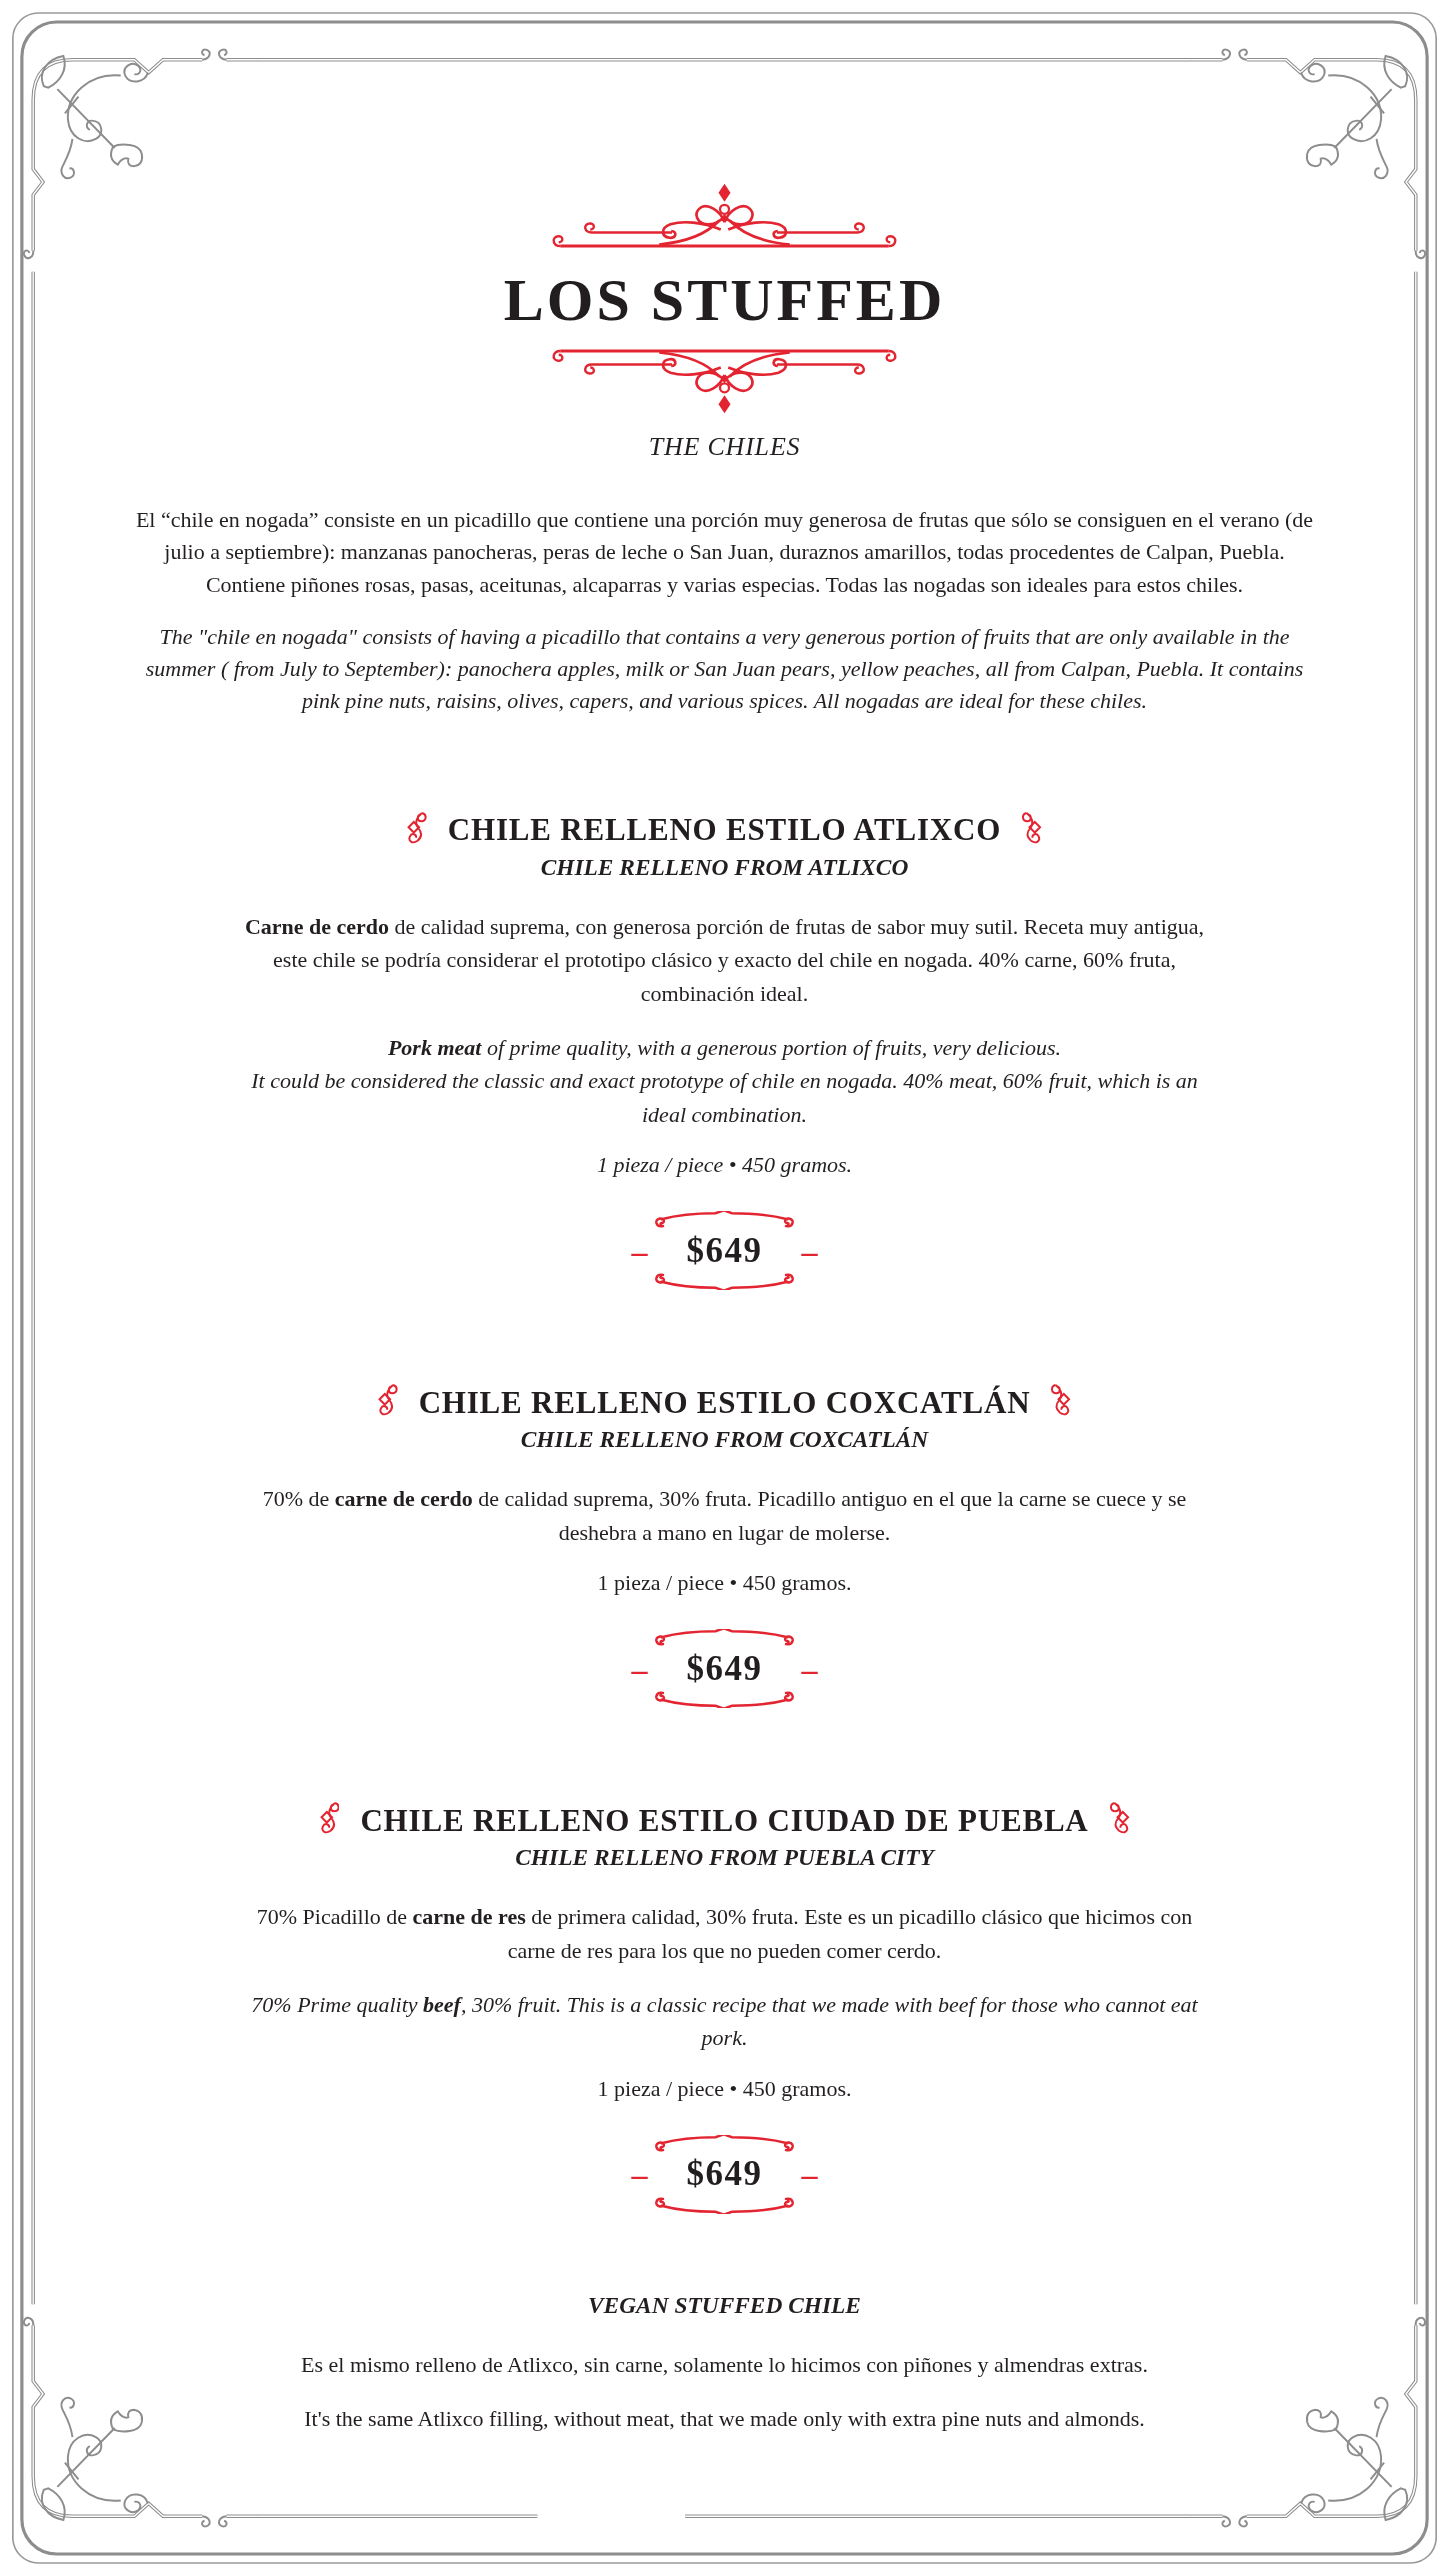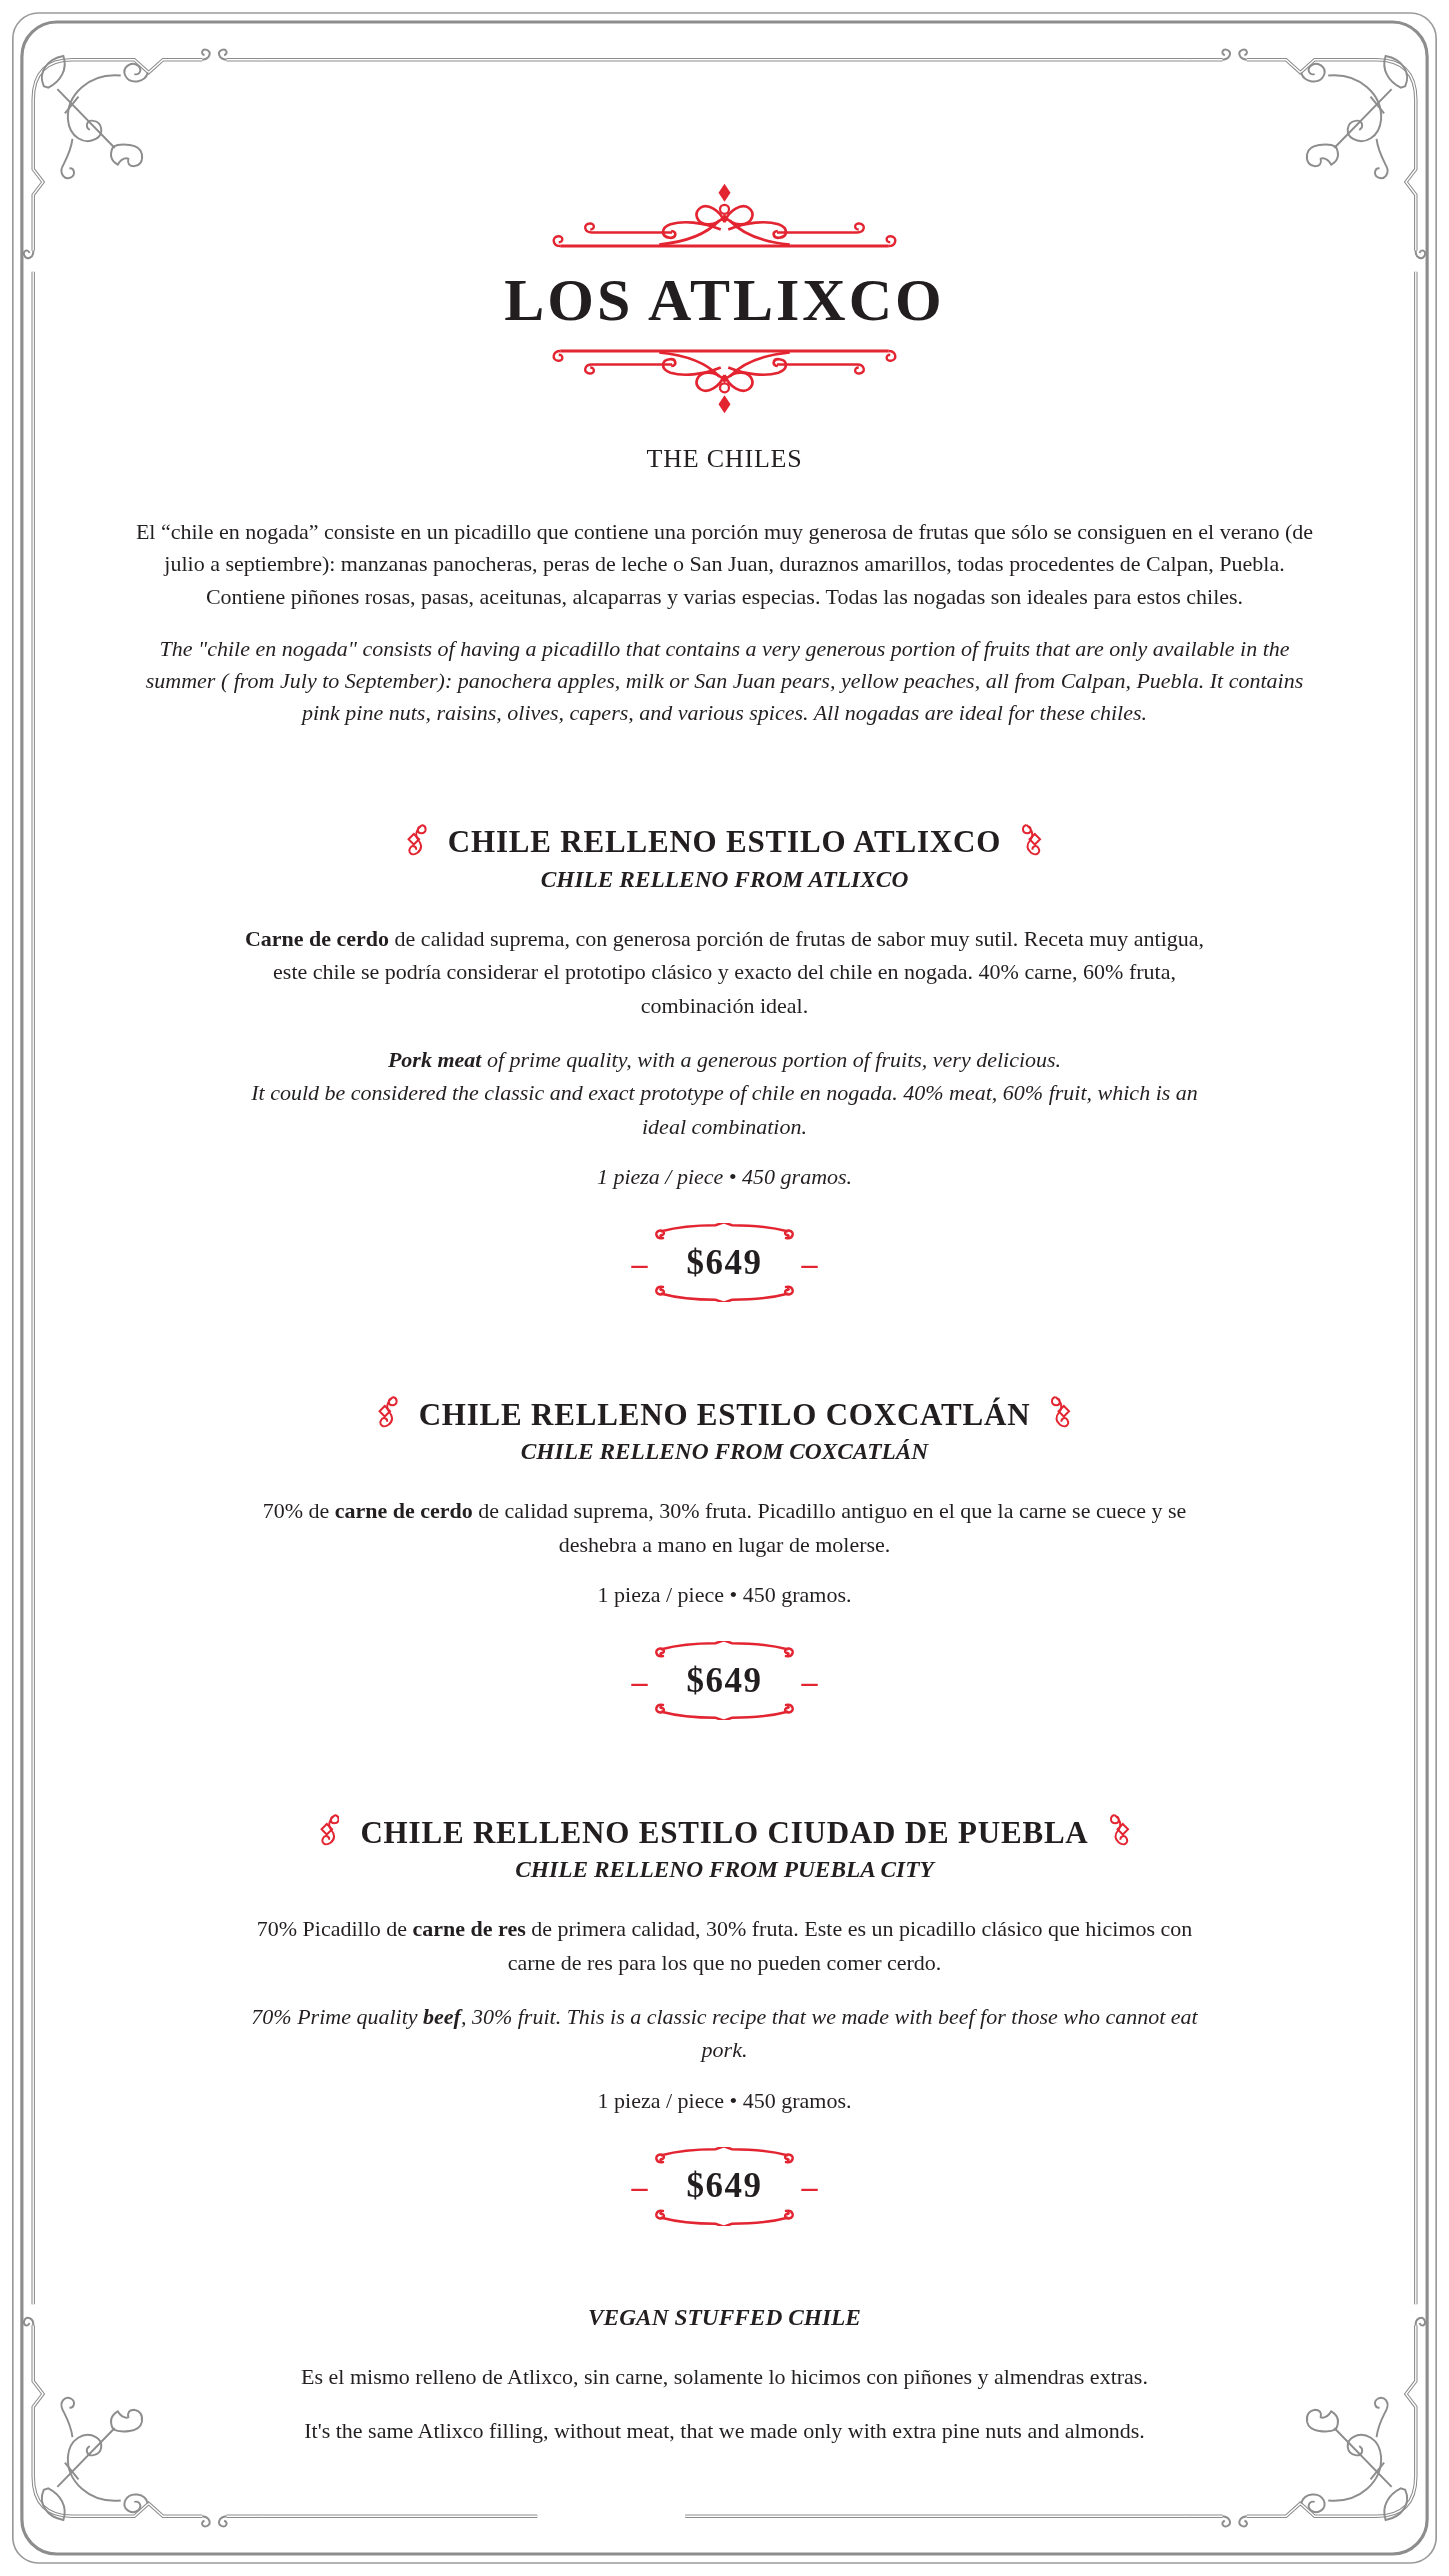--- a/index.html
+++ b/index.html
@@ -10,21 +10,21 @@
   .frame-svg{position:absolute;left:0;top:0;pointer-events:none;}
   .content{position:relative;text-align:center;padding-top:183px;}
 
   
   .flourish{line-height:0;}
   .page-title{
     margin:10.6px 0 7.5px;font-size:60px;font-weight:700;letter-spacing:3px;
     color:#221e1f;
   }
   .page-subtitle{
-    margin-top:30px;font-size:26px;letter-spacing:0.8px;
+    margin-top:18px;font-style:italic;font-size:26px;letter-spacing:0.8px;
   }
 
   
   .intro{width:1181px;margin:0 auto;font-size:22px;line-height:1.47;}
   .intro.es{margin-top:42px;}
   .intro.en{margin-top:19.6px;font-style:italic;}
 
   
   .item{margin-top:89px;}
   .item.tight{margin-top:78px;}
@@ -106,21 +106,21 @@
       <path d="M230,62 C205,52 180,50 163,55 C149,60 151,72 162,73 C171,74 172,64 164,64" fill="none" stroke="#e32431" stroke-width="3.6"></path>
       <path d="M240,62 C265,52 290,50 307,55 C321,60 319,72 308,73 C299,74 298,64 306,64" fill="none" stroke="#e32431" stroke-width="3.6"></path>
       <path d="M16,84 H454" fill="none" stroke="#e32431" stroke-width="4"></path>
       <path d="M16,84 C6,84 4,72 13,71 C20,70 21,79 14,79" fill="none" stroke="#e32431" stroke-width="3.2"></path>
       <path d="M454,84 C464,84 466,72 457,71 C450,70 449,79 456,79" fill="none" stroke="#e32431" stroke-width="3.2"></path>
       <path d="M58,66 H165 M58,66 C48,66 46,55 55,54 C62,53 63,62 56,62" fill="none" stroke="#e32431" stroke-width="3.2"></path>
       <path d="M305,66 H412 M412,66 C422,66 424,55 415,54 C408,53 407,62 414,62" fill="none" stroke="#e32431" stroke-width="3.2"></path>
     </svg>
   </div>
 
-  <h1 class="page-title">LOS ATLIXCO</h1>
+  <h1 class="page-title">LOS STUFFED</h1>
 
   <div class="flourish">
     <svg width="355" height="72" viewBox="0 0 470 96" style="display:block;margin:0 auto;transform:scaleY(-1);">
       <polygon points="235,1 243,13 235,25 227,13" fill="#e32431"></polygon>
       <path d="M235,52 C229,36 212,27 203,33 C193,40 198,54 212,55 C222,56 231,50 235,44 C239,50 248,56 258,55 C272,54 277,40 267,33 C258,27 241,36 235,52" fill="none" stroke="#e32431" stroke-width="3.6"></path>
       <circle cx="235" cy="35" r="6" fill="none" stroke="#e32431" stroke-width="3"></circle>
       <circle cx="235" cy="48" r="2.8" fill="#e32431"></circle>
       <path d="M148,82 C190,78 215,64 228,50 M322,82 C280,78 255,64 242,50" fill="none" stroke="#e32431" stroke-width="3.6"></path>
       <path d="M230,62 C205,52 180,50 163,55 C149,60 151,72 162,73 C171,74 172,64 164,64" fill="none" stroke="#e32431" stroke-width="3.6"></path>
       <path d="M240,62 C265,52 290,50 307,55 C321,60 319,72 308,73 C299,74 298,64 306,64" fill="none" stroke="#e32431" stroke-width="3.6"></path>

